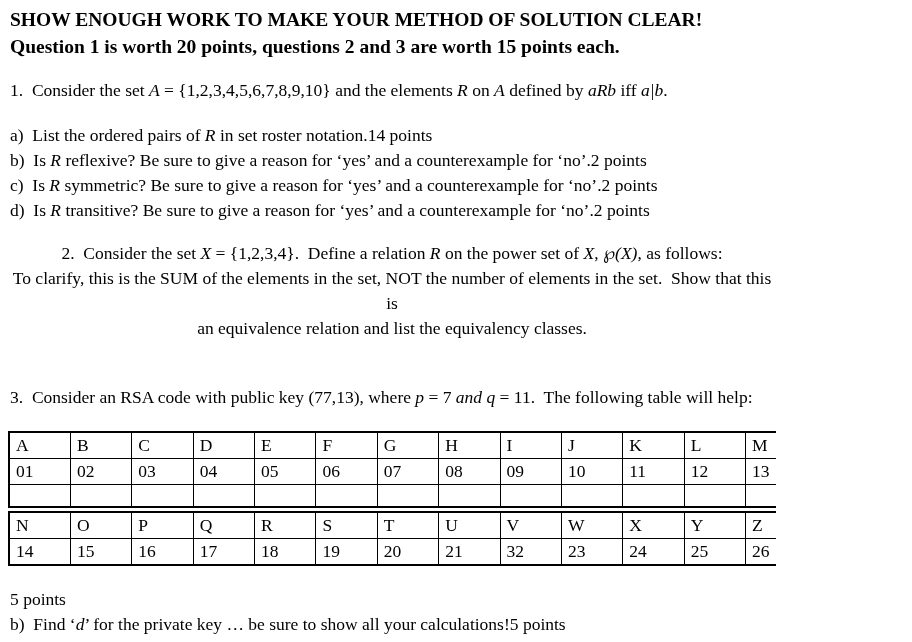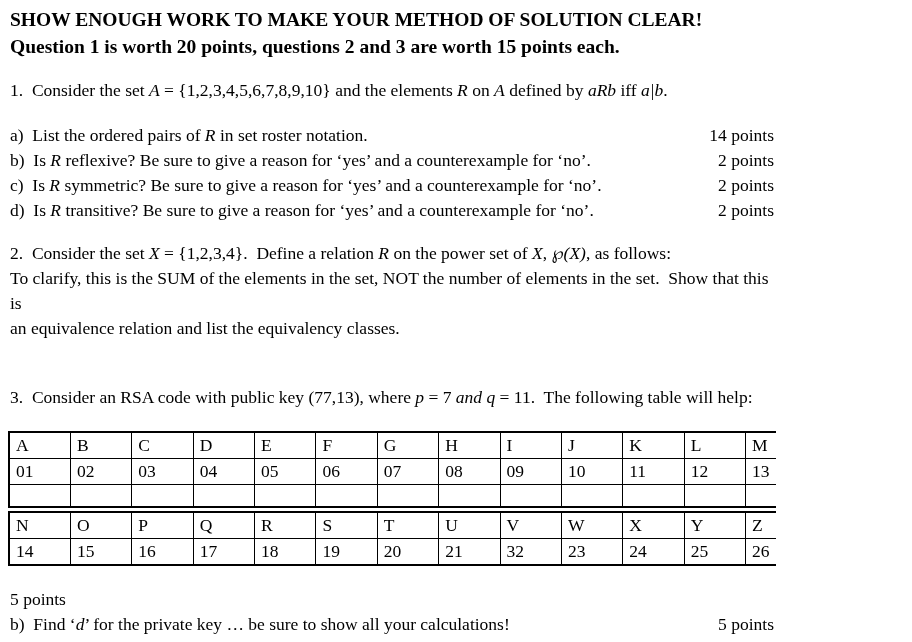--- a/index.html
+++ b/index.html
@@ -26,27 +26,26 @@
     line-height: 25px;
     white-space: pre-wrap;
     margin: 0;
   }
   .it { font-style: italic; }
   sub { font-size: 68%; line-height: 0; }
   .q1-intro { margin-top: 18px; }
   .items { margin-top: 20px; }
   .row {
     display: flex;
-    justify-content: space-between;
     align-items: baseline;
     line-height: 25px;
   }
   .row .left { white-space: pre-wrap; }
   .row .pts { white-space: pre; text-align: right; }
-  .q2-block { margin-top: 18px; }
+  .q2-block { margin-top: 18px; text-align: center; }
   .q3-intro { margin-top: 44px; }
   .tablewrap { margin-top: 21px; margin-left: -2px; }
   table {
     border-collapse: collapse;
     table-layout: fixed;
     width: 800px;
     border: 2px solid #000;
   }
   td {
     border: 1px solid #000;

